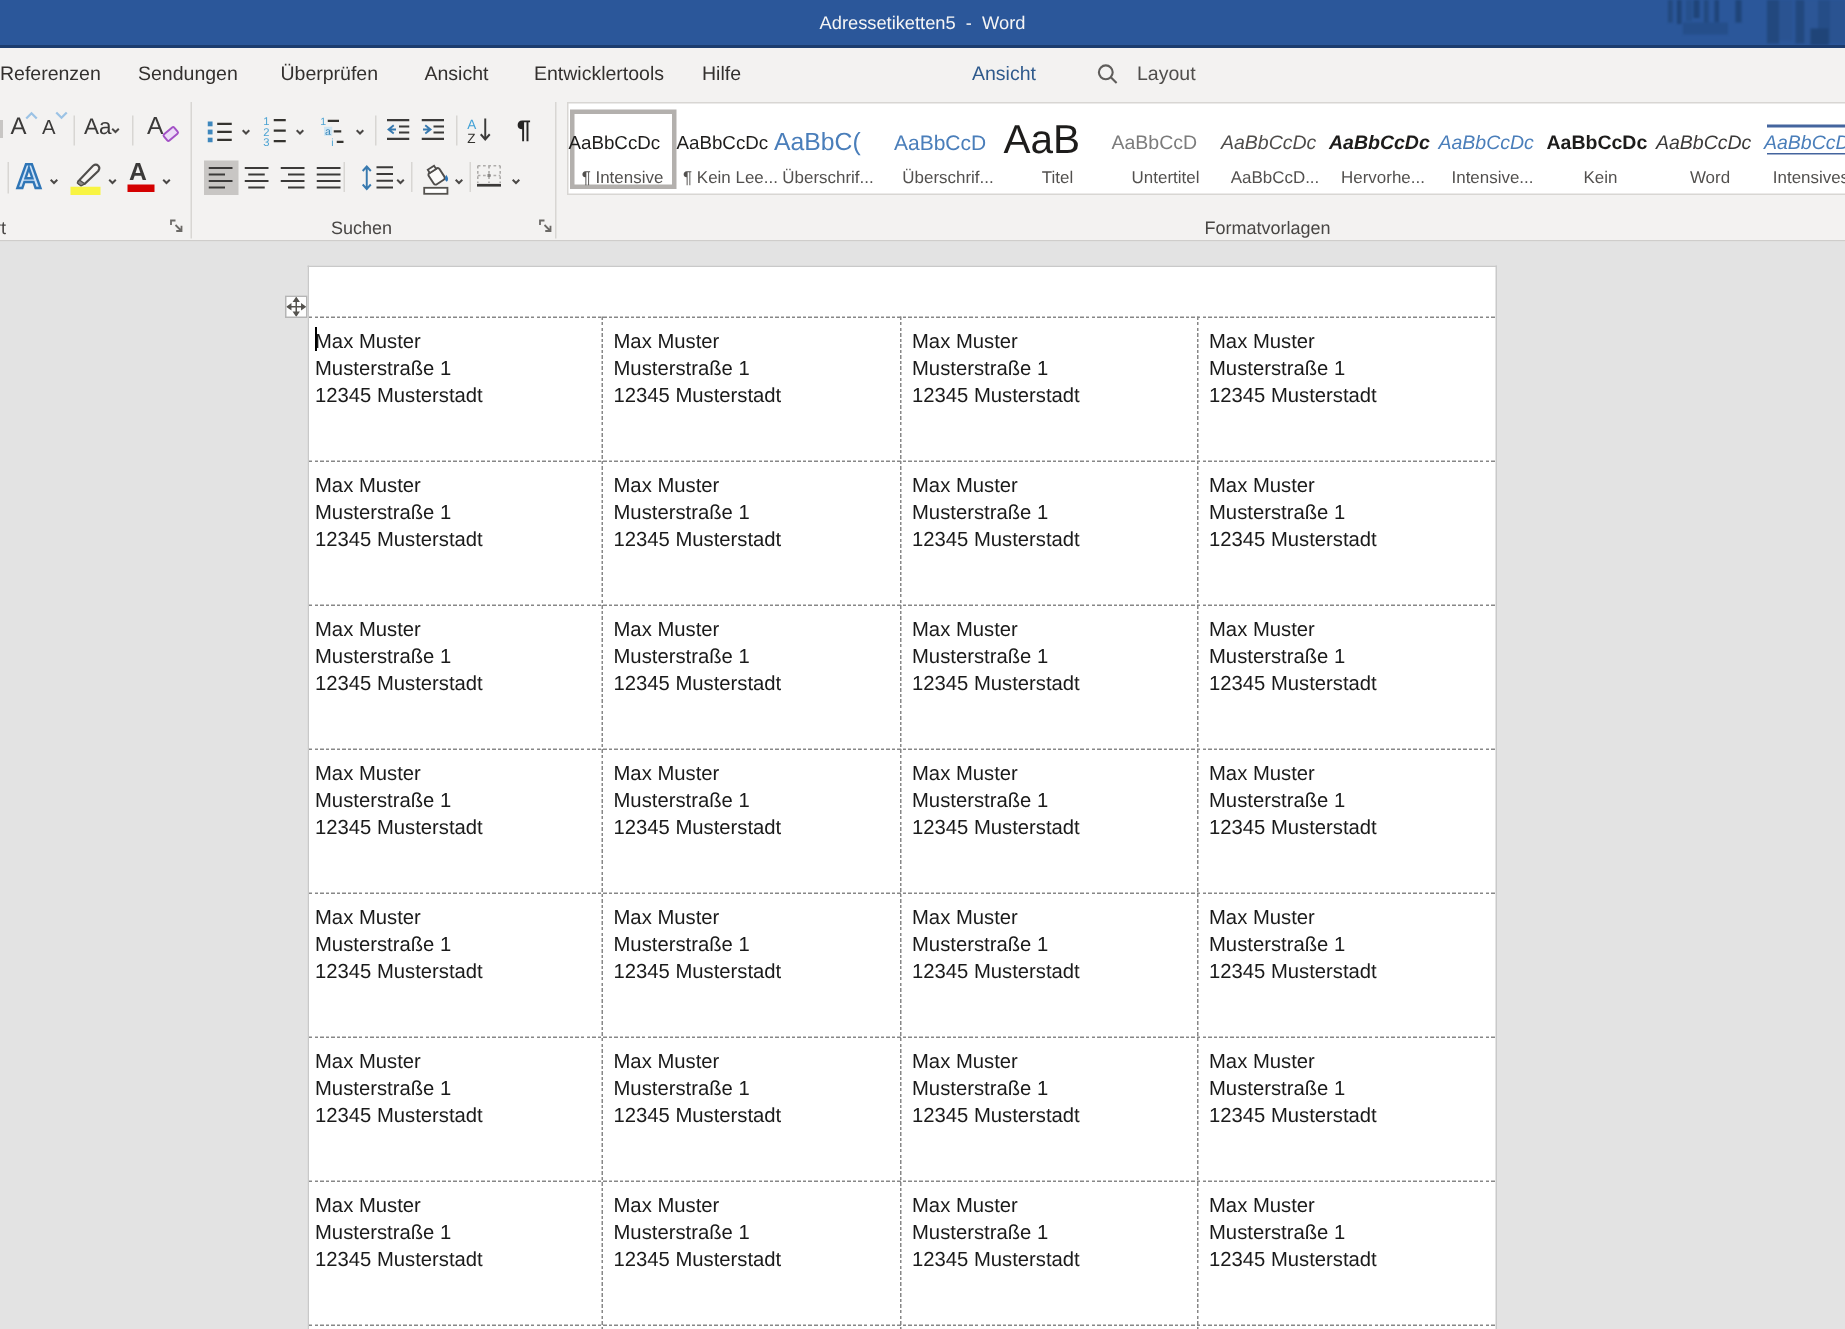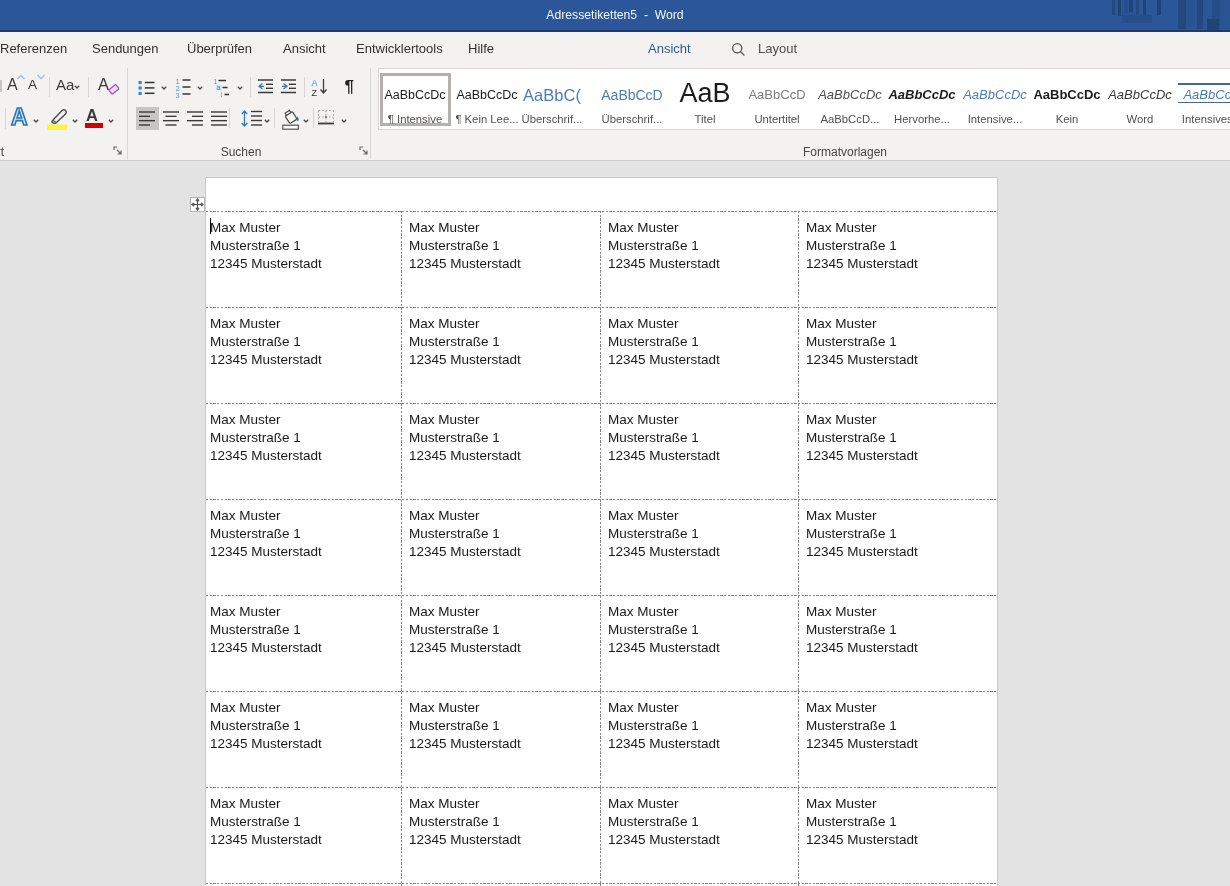--- a/index.html
+++ b/index.html
@@ -21,21 +21,21 @@
 .tab.ctx { color:#2f5a8c; }
 
 
 #ribbon { left:0; top:66px; width:1230px; height:95px; background:#f3f2f1; border-bottom:1px solid #cfcdcb; }
 .vsep { position:absolute; width:1px; background:#d8d6d3; }
 .grplabel { position:absolute; font-size:12px; color:#484644; height:14px; line-height:14px; text-align:center; white-space:nowrap; }
 .chev { position:absolute; width:7px; height:7px; }
 
 
 .tile { position:absolute; top:2px; width:72px; height:56px; }
-.tile .sample { position:absolute; left:0; right:0; top:14px; height:20px; line-height:20px; text-align:center; white-space:nowrap; font-size:13px; color:#1d1c1b; }
+.tile .sample { position:absolute; left:0; right:0; top:14px; height:20px; line-height:20px; white-space:nowrap; font-size:13px; color:#1d1c1b; }
 .tile .lbl { position:absolute; left:0; right:0; top:40.5px; height:14px; line-height:14px; text-align:center; white-space:nowrap; font-size:11.3px; color:#52504e; }
 #sel-tile { position:absolute; left:1px; top:4px; width:71px; height:53px; border:3px solid #b3b0ad; background:#fff; }
 
 
 #doc { left:0; top:161px; width:1230px; height:725px; background:#e3e3e3; }
 #page { position:absolute; left:205px; top:16px; width:793px; height:709px; background:#ffffff; border:1px solid #c9c9c9; border-bottom:none; }
 .hdash { position:absolute; height:1px; background:repeating-linear-gradient(90deg,#878787 0 2.3px,rgba(0,0,0,0) 2.3px 3.7px); }
 .vdash { position:absolute; width:1px; background:repeating-linear-gradient(180deg,#878787 0 2.3px,rgba(0,0,0,0) 2.3px 3.7px); }
 .cell { position:absolute; font-size:13.5px; line-height:17.9px; color:#1a1a1a; white-space:pre; will-change:transform; }
 #cursor { position:absolute; width:1px; height:16px; background:#000; }

